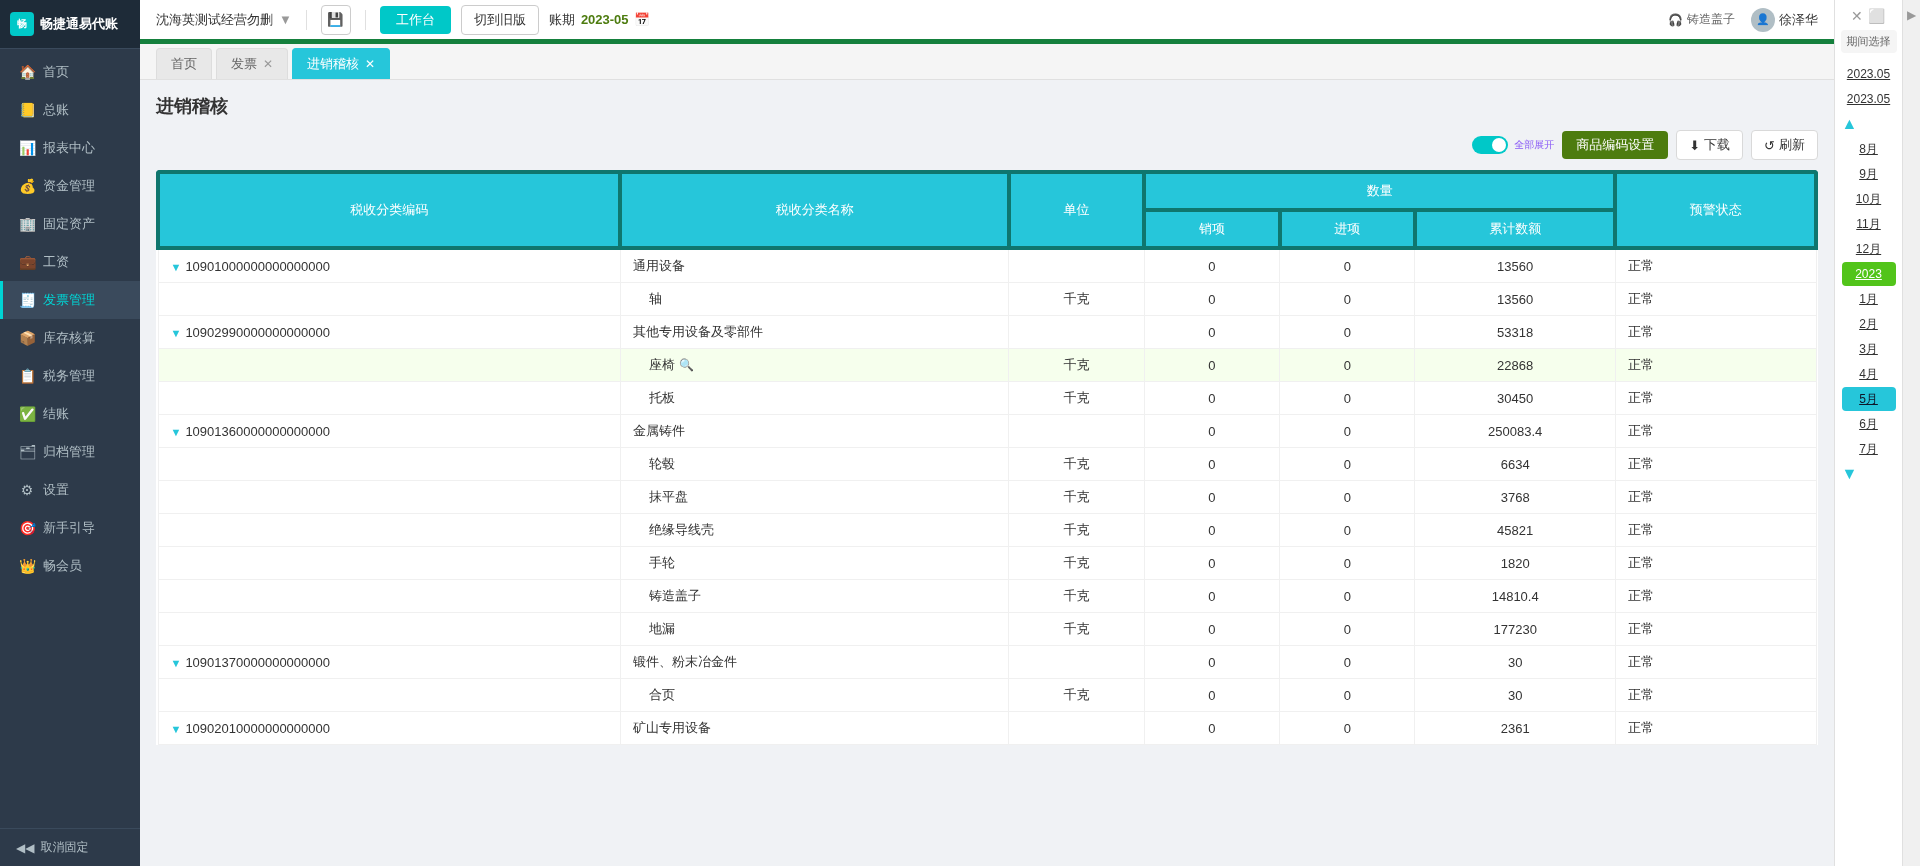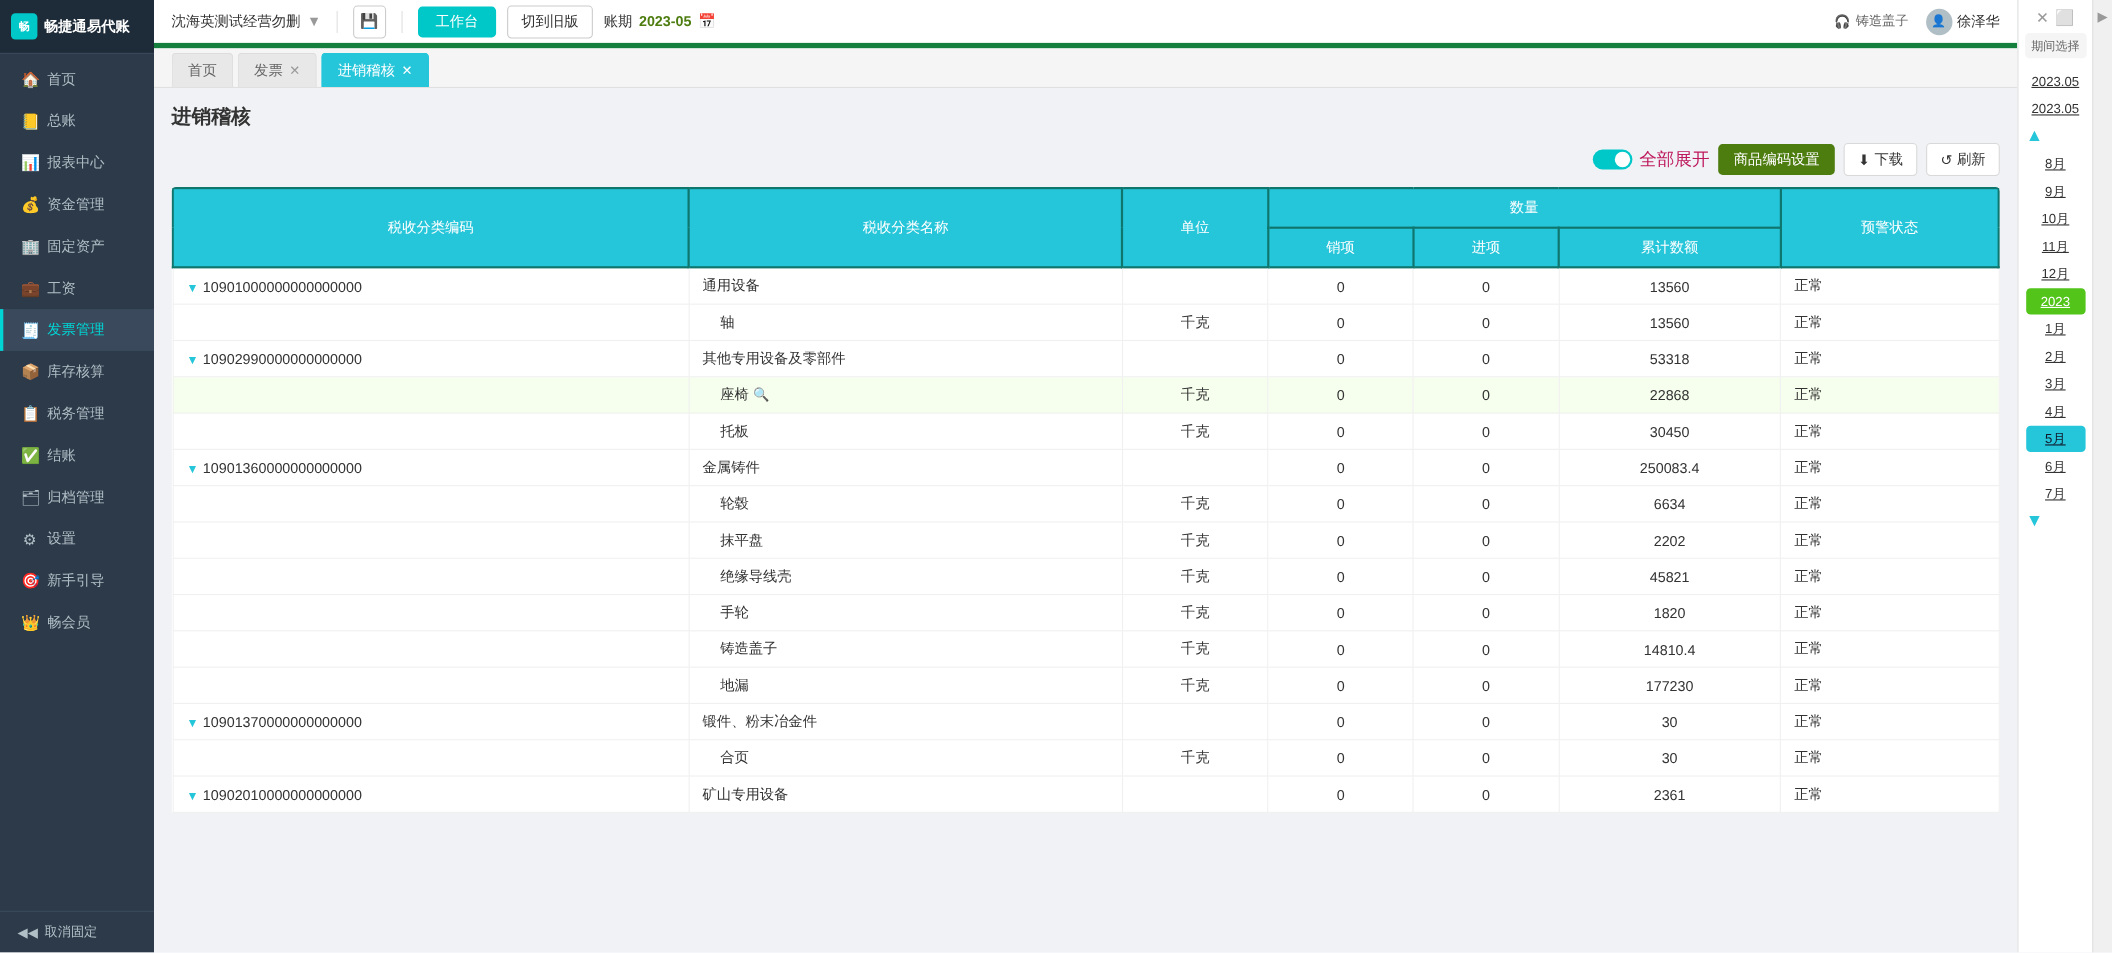--- a/index.html
+++ b/index.html
@@ -121,21 +121,21 @@
     .content { flex: 1; padding: 14px 16px; overflow: hidden; display: flex; flex-direction: column; background: #f0f2f5; }
     .page-title { font-size: 18px; font-weight: bold; color: #333; margin-bottom: 12px; }
 
     
     .toolbar {
       display: flex; align-items: center; gap: 8px;
       margin-bottom: 10px;
     }
     .toolbar-right { margin-left: auto; display: flex; align-items: center; gap: 8px; }
     .toggle-switch {
-      display: flex; align-items: center; gap: 6px; font-size: 16px; color: #be185d;
+      display: flex; align-items: center; gap: 6px; font-size: 10px; color: #8b5cf6;
     }
     .toggle-track {
       width: 36px; height: 18px; background: #00c8c8; border-radius: 9px;
       position: relative; cursor: pointer;
     }
     .toggle-thumb {
       width: 14px; height: 14px; background: #fff; border-radius: 50%;
       position: absolute; right: 2px; top: 2px;
     }
     .btn-green {
@@ -147,21 +147,21 @@
       padding: 5px 12px; cursor: pointer; font-size: 13px;
       display: flex; align-items: center; gap: 4px;
     }
 
     
     .table-container { flex: 1; overflow-y: auto; border-radius: 4px; }
     table { width: 100%; border-collapse: collapse; background: #fff; }
     thead tr { background: #26c6da; }
     thead th {
       color: #fff; padding: 8px 12px; text-align: center;
-      font-weight: normal; font-size: 13px; border: 2px solid #0f766e;
+      font-weight: normal; font-size: 13px; border: 4px solid #0f766e;
     }
     thead th.sub { background: #26c6da; }
     tbody tr { border-bottom: 1px solid #f0f0f0; }
     tbody tr.highlighted { background: #f6ffed; }
     tbody tr.group-row { background: #fff; }
     tbody td { padding: 7px 12px; font-size: 13px; color: #333; border: 1px solid #f0f0f0; }
     tbody td.center { text-align: center; }
     tbody td.indent { padding-left: 28px; }
     .group-indicator { color: #26c6da; margin-right: 4px; font-size: 11px; }
     .status-normal { color: #333; }
@@ -434,21 +434,21 @@
         <td class="center">0</td>
         <td class="center">6634</td>
         <td><span class="status-normal">正常</span></td>
       </tr>
             <tr>
         <td></td>
         <td class="indent">抹平盘</td>
         <td class="center">千克</td>
         <td class="center">0</td>
         <td class="center">0</td>
-        <td class="center">2202</td>
+        <td class="center">3768</td>
         <td><span class="status-normal">正常</span></td>
       </tr>
             <tr>
         <td></td>
         <td class="indent">绝缘导线壳</td>
         <td class="center">千克</td>
         <td class="center">0</td>
         <td class="center">0</td>
         <td class="center">45821</td>
         <td><span class="status-normal">正常</span></td>

